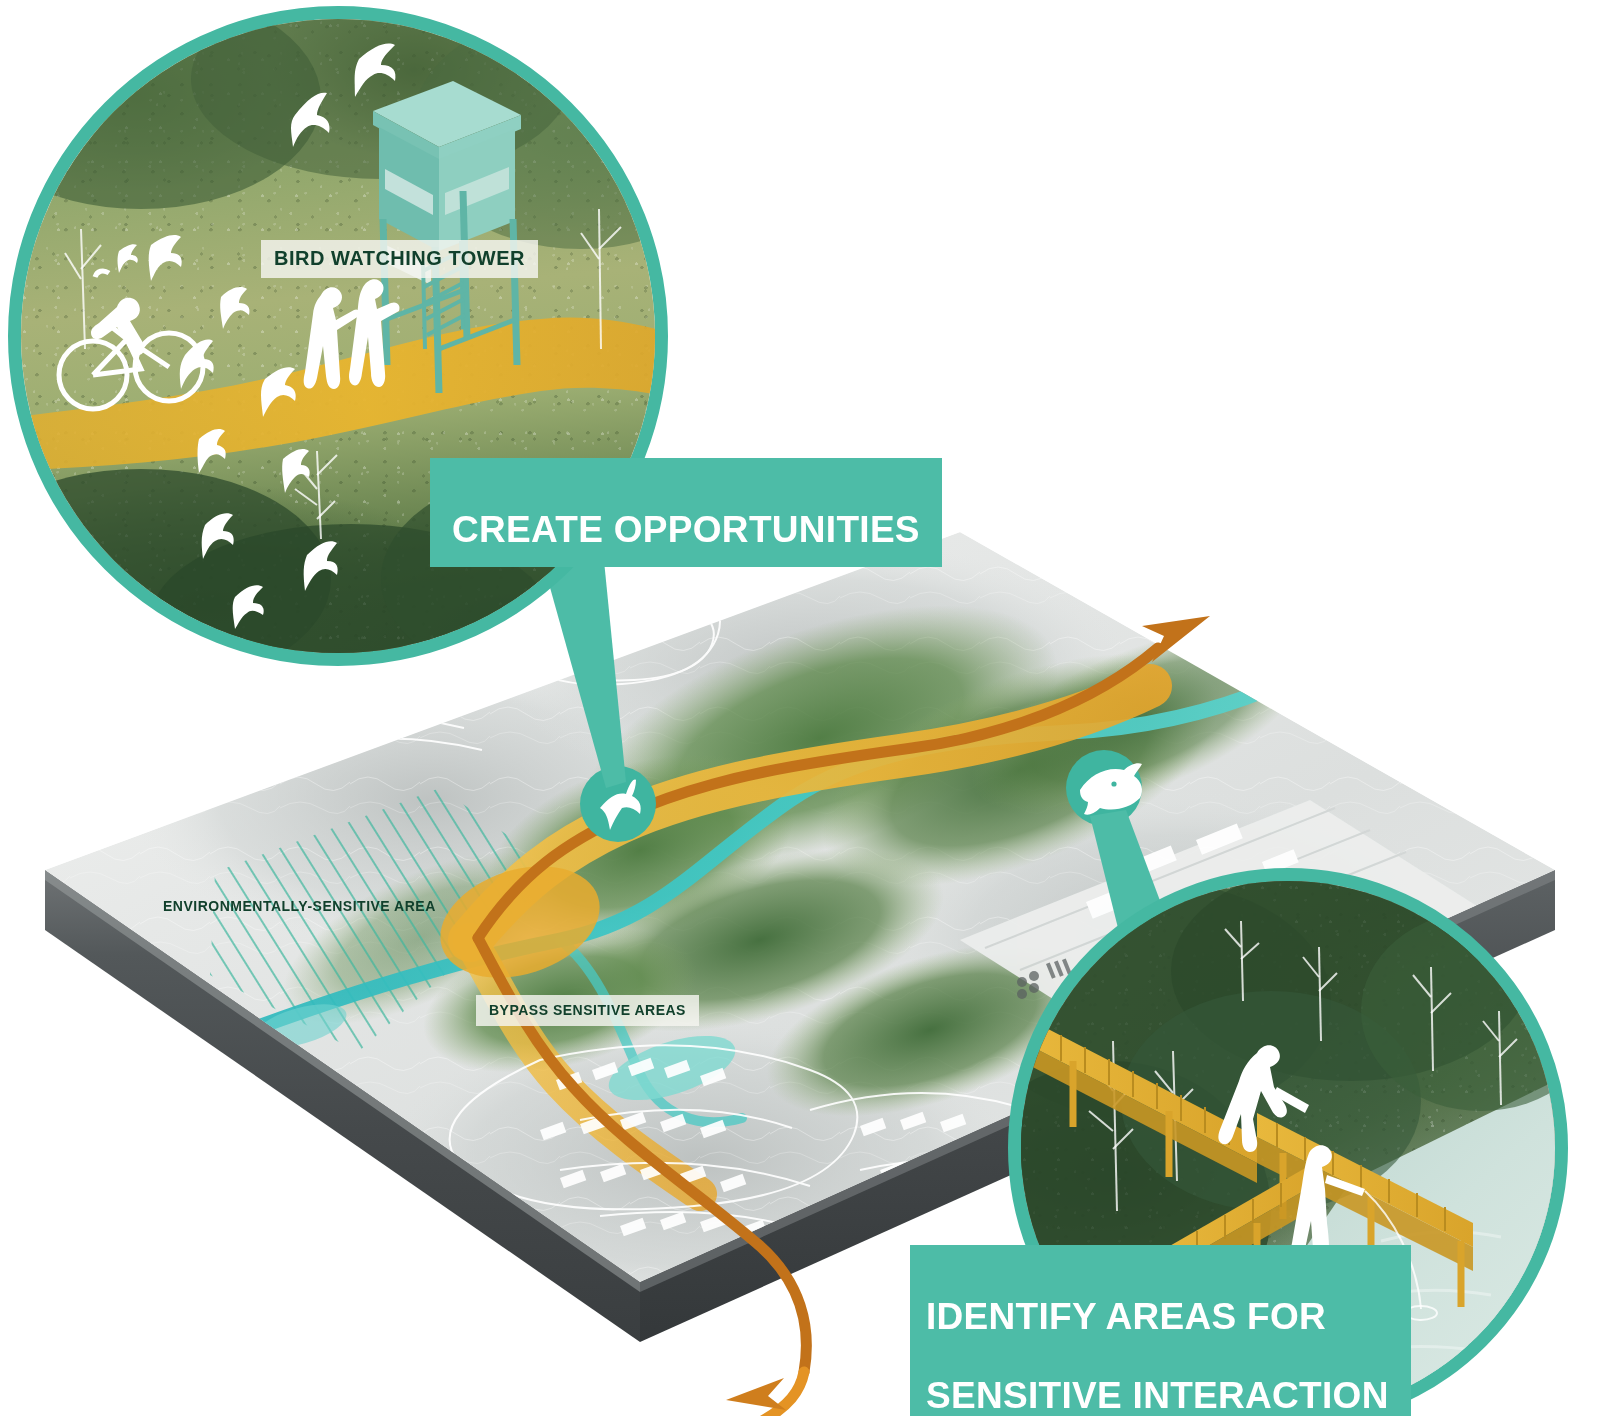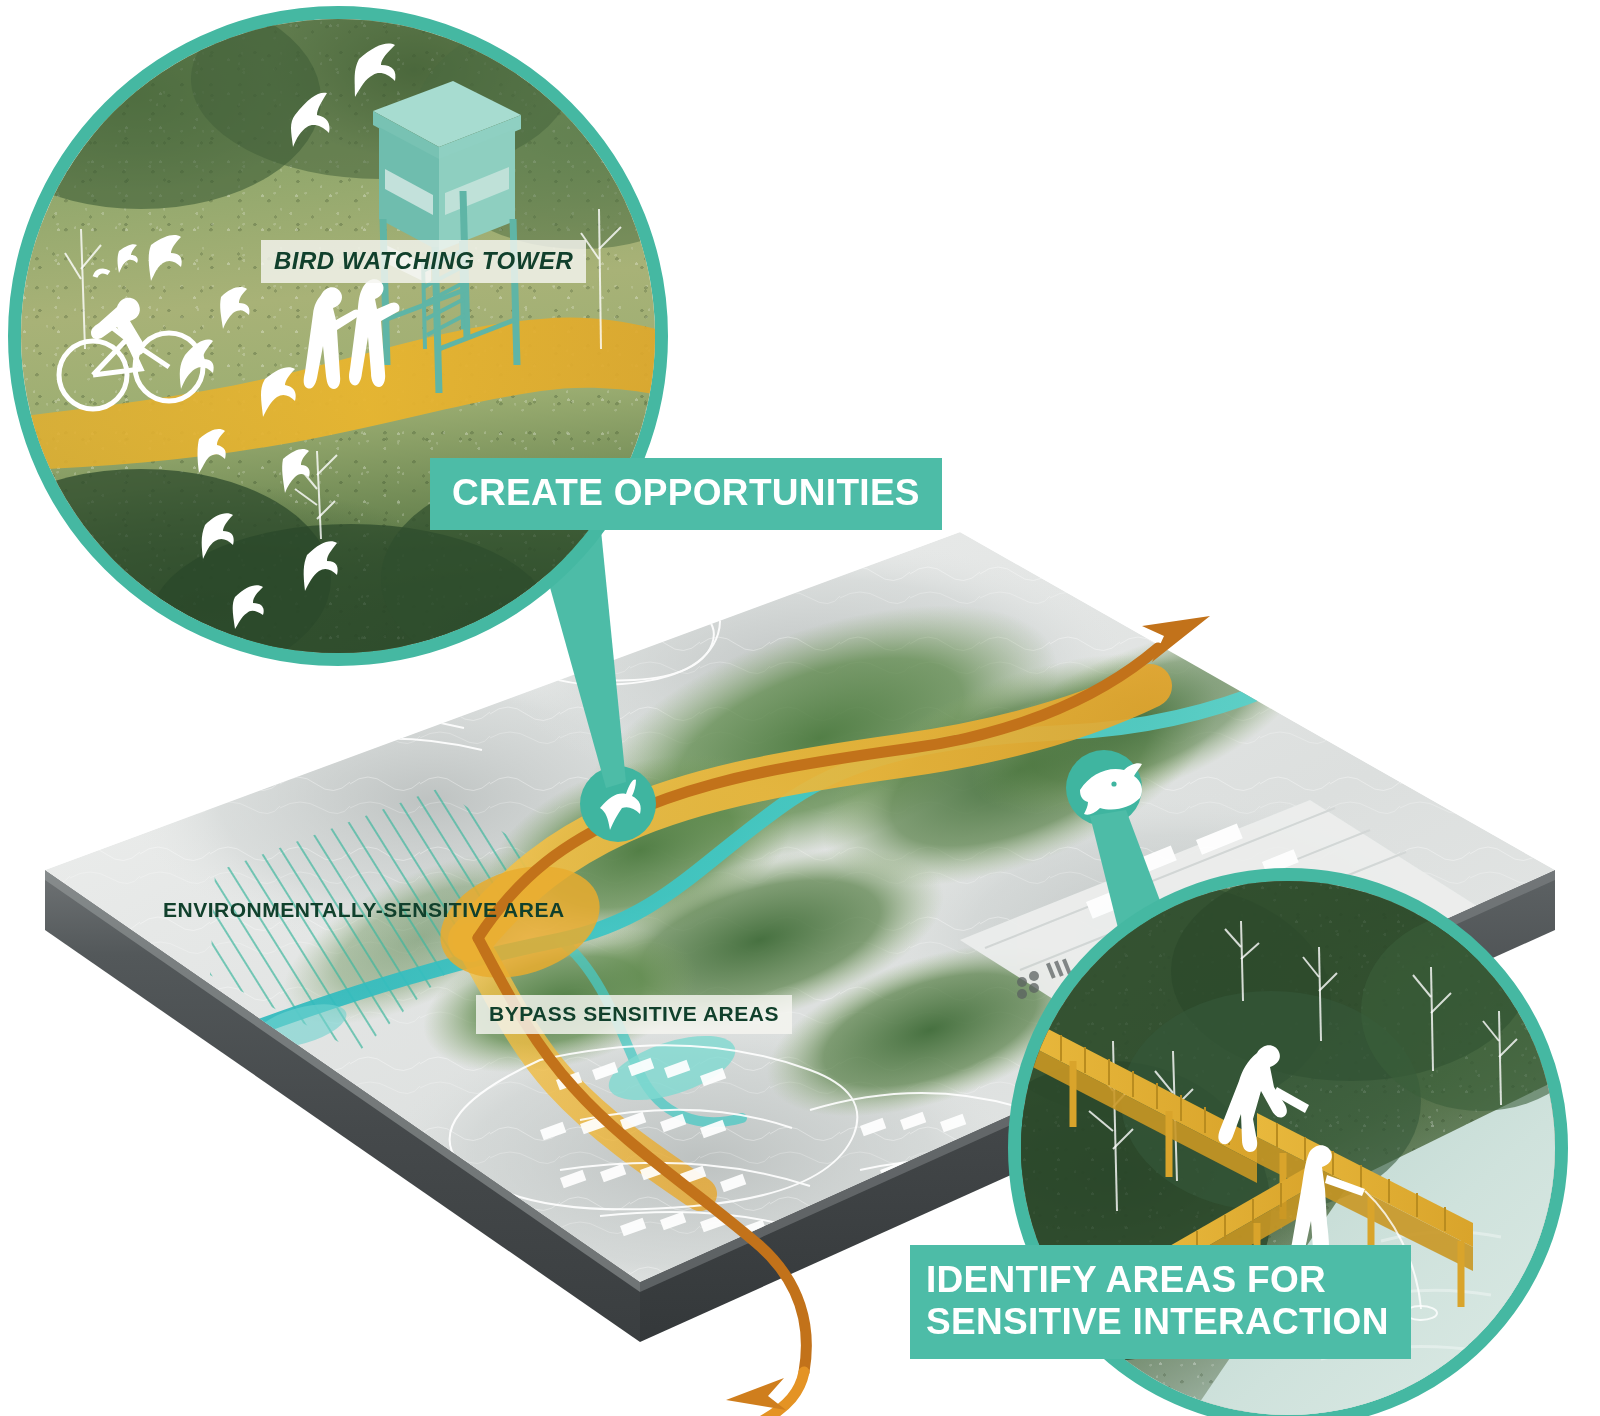--- a/index.html
+++ b/index.html
@@ -4,27 +4,27 @@
 <style>
   html,body{margin:0;padding:0;background:#ffffff;}
   body{width:1600px;height:1416px;overflow:hidden;font-family:"Liberation Sans",sans-serif;}
   #stage{position:relative;width:1600px;height:1416px;background:#ffffff;}
 
   
   .model-wrap{position:absolute;left:0;top:470px;width:1600px;height:946px;}
 
   
   .map-label{position:absolute;font-weight:bold;letter-spacing:.5px;color:#11402c;
-             font-size:21px;white-space:nowrap;}
+             font-size:14px;white-space:nowrap;}
   .map-label.strip{background:rgba(245,245,240,.82);padding:7px 13px 8px 13px;}
 
   
   .callout{position:absolute;background:#4dbca7;color:#ffffff;font-weight:bold;
            line-height:1.13;letter-spacing:.3px;padding:14px 22px 16px 22px;}
-  .callout span{display:block;}
+  .callout span{display:block;margin-top:37px;}
   #callout-wildlife{left:430px;top:458px;font-size:37px;}
   #callout-interaction{left:910px;top:1245px;font-size:37px;padding-left:16px;}
 
   
   .inset{position:absolute;border-radius:50%;overflow:hidden;
          box-sizing:border-box;border:13px solid #45b8a2;}
   #inset-tower{left:8px;top:6px;width:660px;height:660px;}
   #inset-board{left:1008px;top:868px;width:560px;height:560px;}
 
   
@@ -404,21 +404,21 @@
                  c-6,-4 -10,-4 -14,0 c-4,4 -8,10 -10,16 c-2,-14 -4,-24 -2,-34z"></path>
         <path d="M286,536 c14,-14 24,-16 30,-12 c-6,8 -10,12 -10,18 c10,0 12,6 10,14
                  c-6,-6 -12,-8 -18,-4 c-6,4 -10,12 -14,20 c-2,-18 -2,-26 2,-36z"></path>
         <path d="M214,578 c12,-12 22,-14 28,-10 c-6,6 -10,10 -10,16 c10,0 12,6 10,12
                  c-6,-4 -12,-6 -16,-2 c-6,4 -8,10 -12,16 c-2,-14 -4,-24 0,-32z"></path>
         <path d="M98,232 c8,-6 14,-8 18,-6 c-4,4 -6,8 -6,10 c6,0 8,4 6,8
                  c-4,-4 -8,-4 -10,-2 c-4,2 -6,8 -8,12 c-2,-10 -2,-16 0,-22z"></path>
       </g>
     </svg>
 
-    <div class="map-label strip" style="left:240px;top:221px;font-size:24px;font-style:italic;">BIRD WATCHING TOWER</div>
+    <div class="map-label strip" style="left:240px;top:221px;font-size:20px;">BIRD WATCHING TOWER</div>
   </div>
 
   <div class="inset" id="inset-board">
     <div class="forest-b"></div>
     <div class="speckle"></div>
 
     <svg width="534" height="534" viewBox="0 0 534 534" style="position:absolute;inset:0;">
       <defs>
         <linearGradient id="waterGrad" x1="0" y1="0" x2="1" y2="1">
           <stop offset="0%" stop-color="#b9d4cd"></stop>

